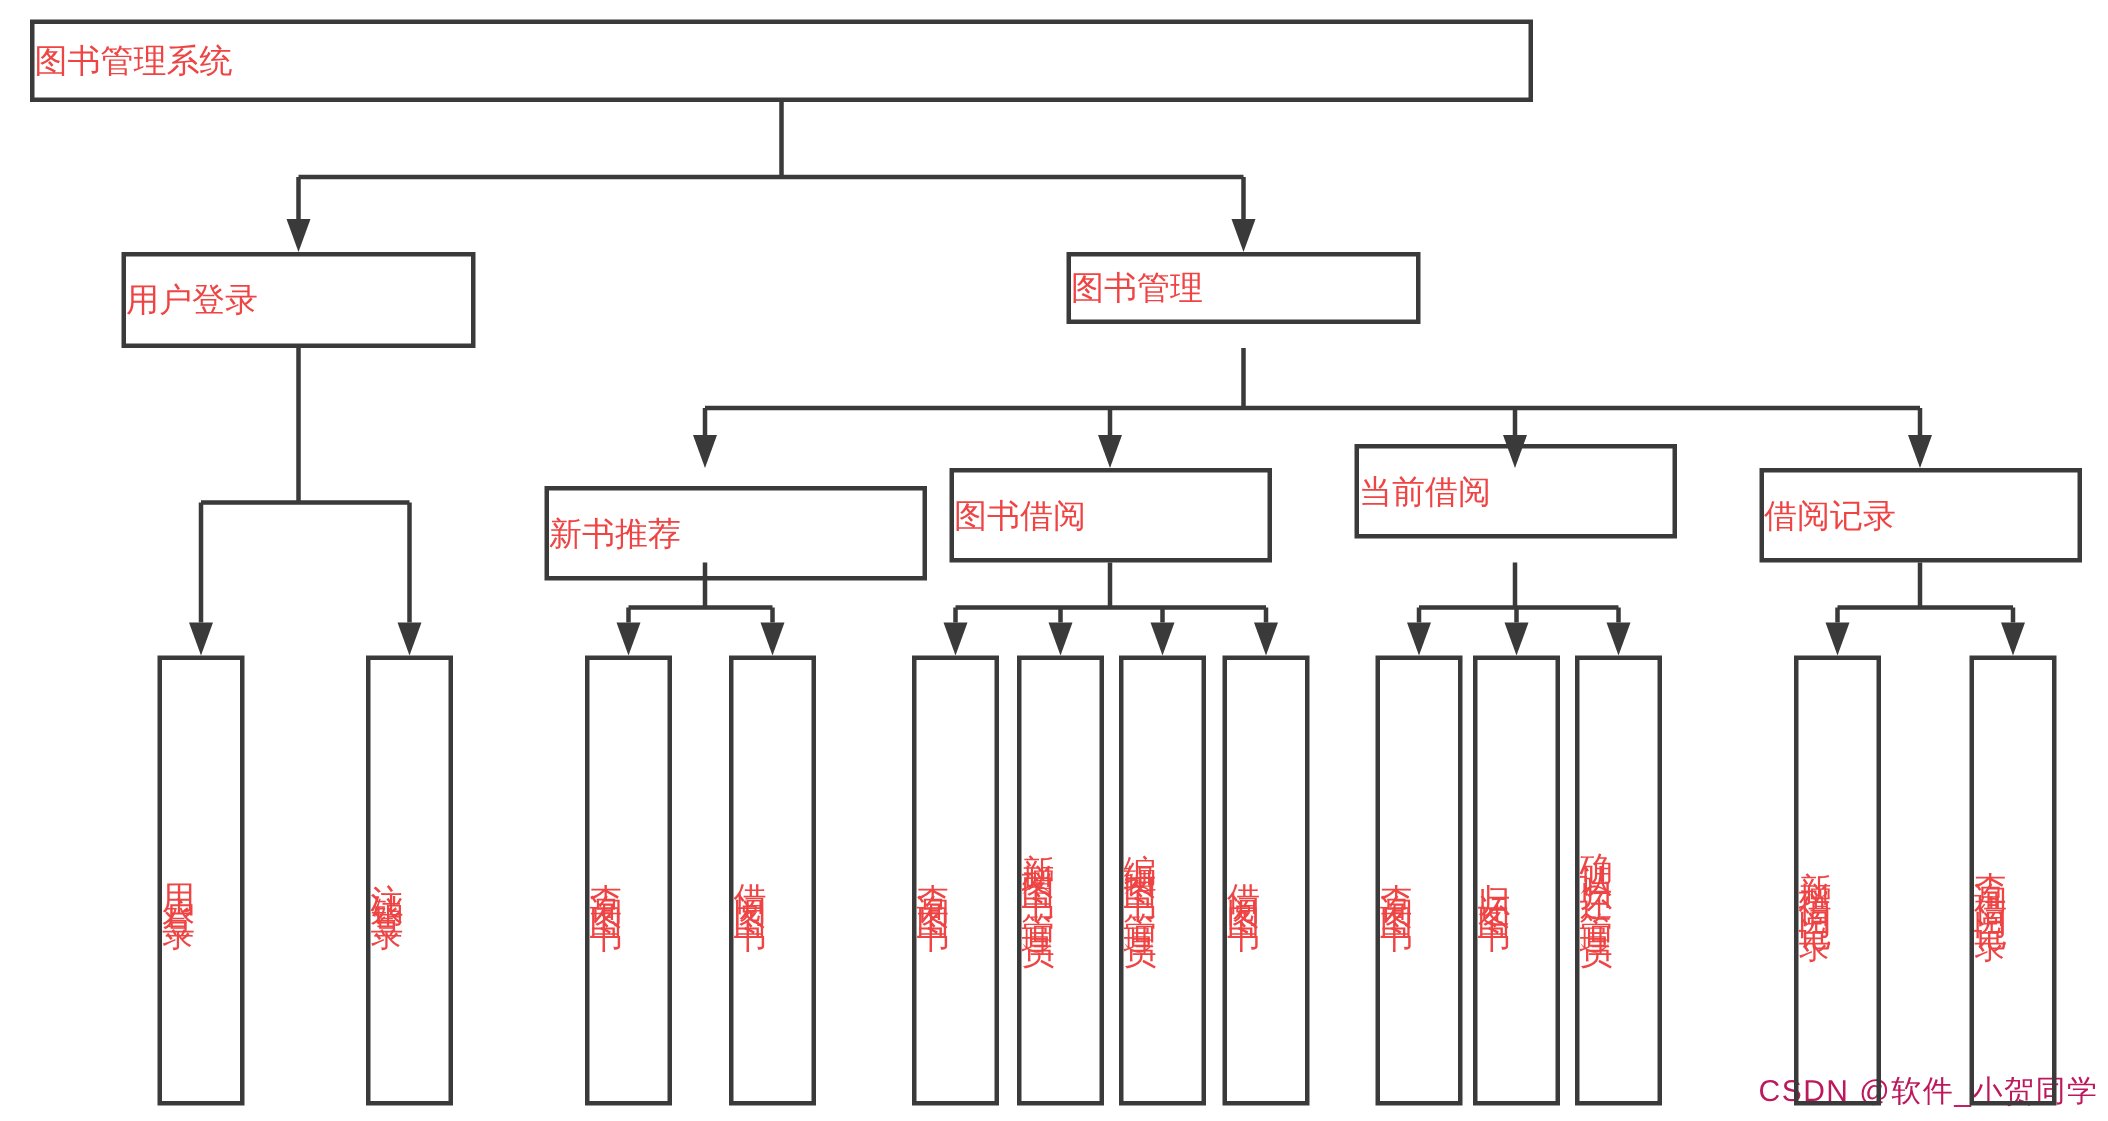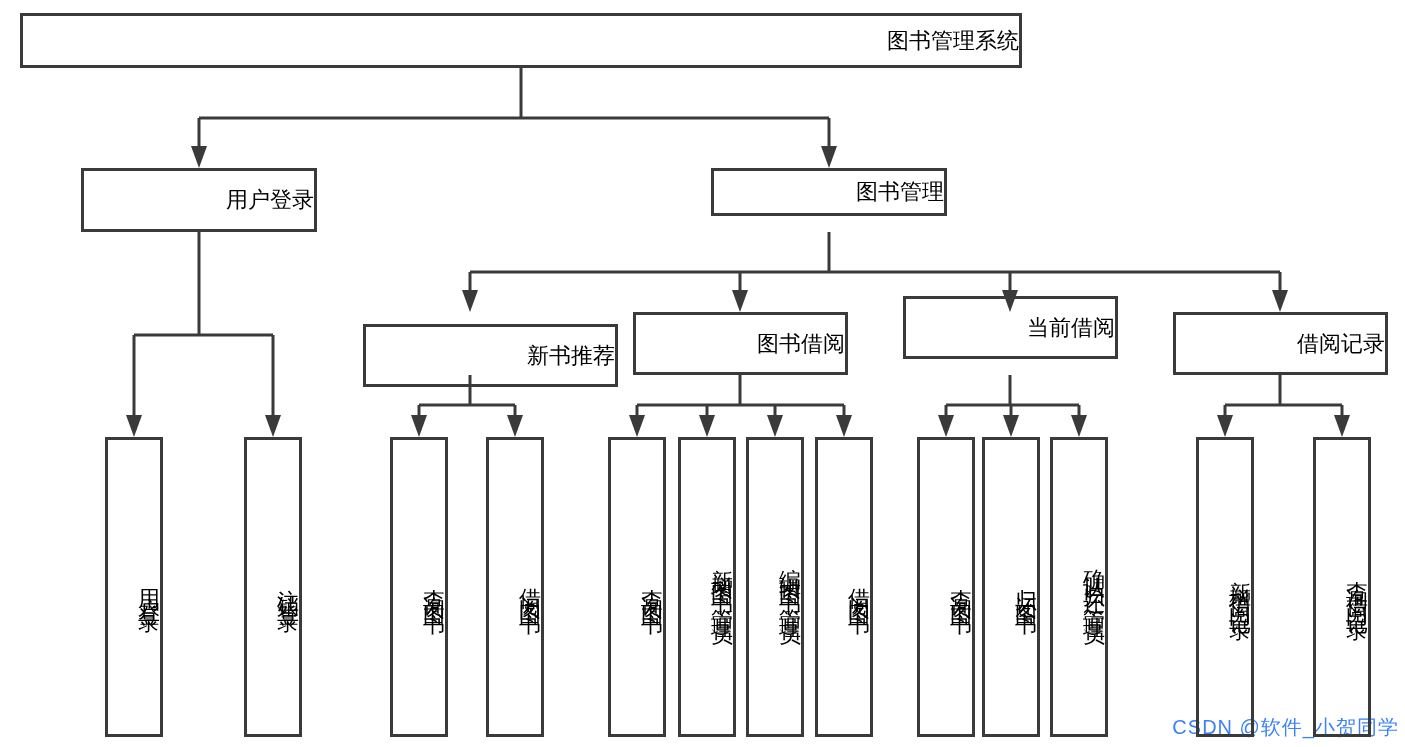--- a/index.html
+++ b/index.html
@@ -17,39 +17,39 @@
     left: 0; top: 0;
     width: 1405px; height: 747px;
   }
   .node {
     position: absolute;
     box-sizing: border-box;
     border: 3px solid #3a3a3a;
     background: transparent;
     display: flex;
     align-items: center;
-    justify-content: flex-end;
+    justify-content: flex-start;
     font-size: 22px;
-    color: #000000;
+    color: #ef4444;
     z-index: 2;
   }
   .node span { white-space: nowrap; }
   .node.vert span {
     writing-mode: vertical-rl;
     text-orientation: mixed;
     letter-spacing: 8px;
     line-height: 1;
     white-space: normal;
   }
   .watermark {
     position: absolute;
     right: 6px;
     top: 714px;
     font-size: 20px;
-    color: #3b82f6;
+    color: #be185d;
     letter-spacing: 1px;
     z-index: 1;
     white-space: nowrap;
   }
 </style>
 </head>
 <body>
 
 <div class="canvas">
 

